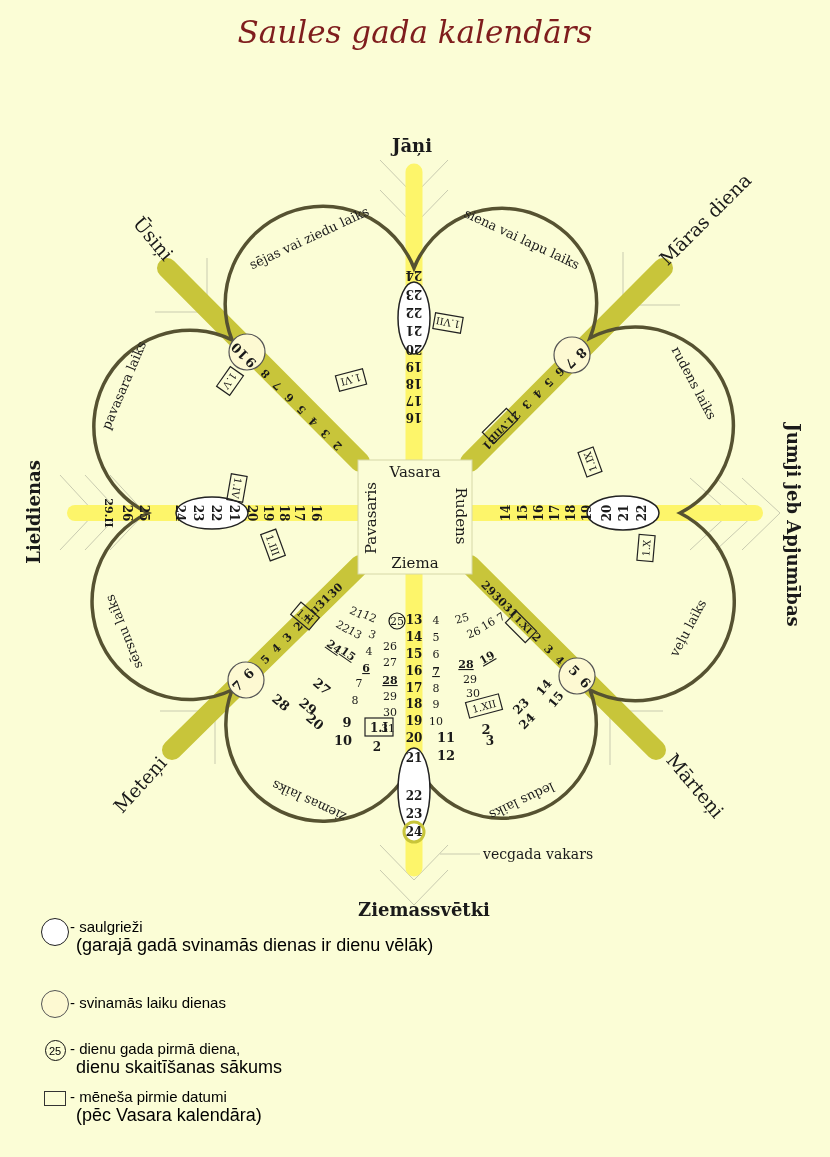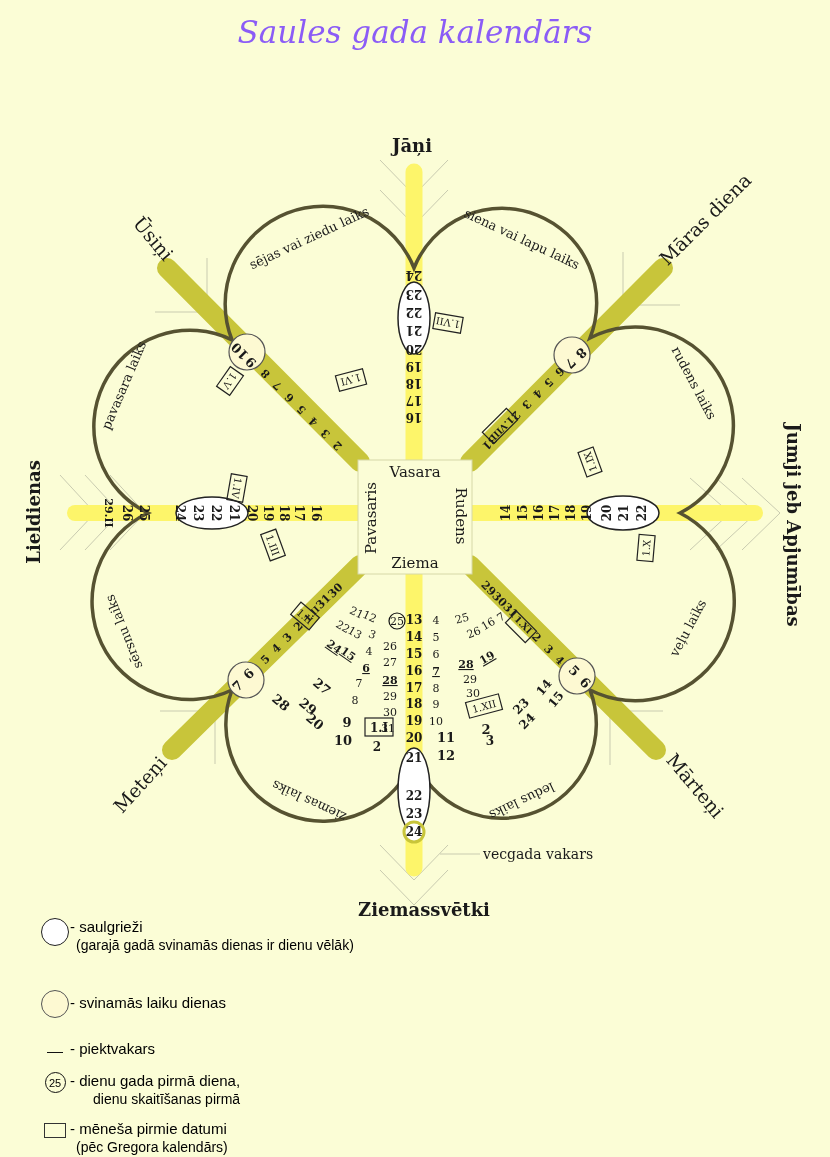--- a/index.html
+++ b/index.html
@@ -1,25 +1,25 @@
 <!DOCTYPE html>
 <html><head>
 <meta charset="utf-8">
 <style>
   html, body { margin: 0; padding: 0; }
   body { width: 830px; height: 1157px; background: #fbfdd6; position: relative; overflow: hidden; font-family: "DejaVu Serif", serif; }
-  .title { position: absolute; left: 0; top: 14px; width: 830px; text-align: center; font-family: "DejaVu Serif", serif; font-style: italic; font-size: 31px; color: #8b5cf6; }
+  .title { position: absolute; left: 0; top: 14px; width: 830px; text-align: center; font-family: "DejaVu Serif", serif; font-style: italic; font-size: 31px; color: #7f1d1d; }
   svg.diagram { position: absolute; left: 0; top: 0; }
   .lbl { font-family: "DejaVu Serif", serif; fill: #1a1a1a; }
   .bold { font-weight: bold; }
   .legend { position: absolute; left: 40px; top: 918px; font-family: "Liberation Sans", sans-serif; color: #000000; }
   .leg-row { position: relative; display: flex; align-items: flex-start; margin-bottom: 16px; }
   .leg-sym { width: 30px; display: flex; justify-content: center; }
   .leg-text { font-size: 15px; line-height: 18px; }
-  .leg-sub { font-size: 14px; display: block; padding-left: 6px; text-align: right; }
+  .leg-sub { font-size: 18px; display: block; padding-left: 6px; text-align: right; }
   .circle-white { width: 26px; height: 26px; border: 1.5px solid #222; border-radius: 50%; background: #fff; }
   .circle-cream { width: 26px; height: 26px; border: 1.2px solid #555; border-radius: 50%; background: #fdf9d2; }
   .underline-sym { width: 16px; border-bottom: 1.5px solid #111; height: 12px; }
   .circ25 { width: 19px; height: 19px; border: 1.5px solid #111; border-radius: 50%; font-size: 11px; display: flex; align-items: center; justify-content: center; }
   .box-sym { width: 20px; height: 13px; border: 1.2px solid #333; margin-top: 3px; }
 </style>
 </head>
 <body>
 
 <div class="title">Saules gada kalendārs</div>
@@ -327,37 +327,31 @@
       <span>- saulgrieži</span>
       <span class="leg-sub">(garajā gadā svinamās dienas ir dienu vēlāk)</span>
     </div>
   </div>
   <div class="leg-row" style="margin-bottom:22px;margin-top:36px;">
     <div class="leg-sym">
         <div class="circle-cream"></div>
       </div>
     <div class="leg-text" style="padding-top:4px;"><span>- svinamās laiku dienas</span></div>
   </div>
-  <div class="leg-row" style="margin-bottom:14px;">
-    <div class="leg-sym">
-        <div class="underline-sym"></div>
-      </div>
-    <div class="leg-text"><span>- piektvakars</span></div>
-  </div>
   <div class="leg-row" style="margin-bottom:12px;">
     <div class="leg-sym">
         <div class="circ25">25</div>
       </div>
     <div class="leg-text">
       <span>- dienu gada pirmā diena,</span>
-      <span class="leg-sub">dienu skaitīšanas pirmā</span>
+      <span class="leg-sub">dienu skaitīšanas sākums</span>
     </div>
   </div>
   <div class="leg-row">
     <div class="leg-sym">
         <div class="box-sym"></div>
       </div>
     <div class="leg-text">
       <span>- mēneša pirmie datumi</span>
-      <span class="leg-sub">(pēc Gregora kalendārs)</span>
+      <span class="leg-sub">(pēc Vasara kalendāra)</span>
     </div>
   </div>
 </div>
 
 </body></html>

